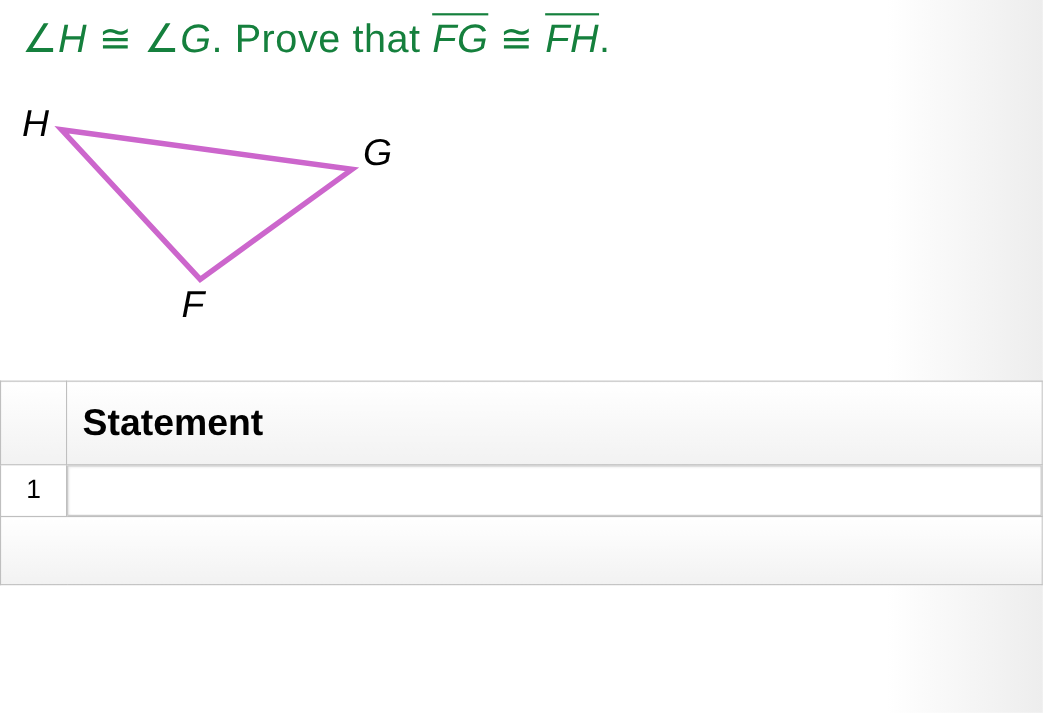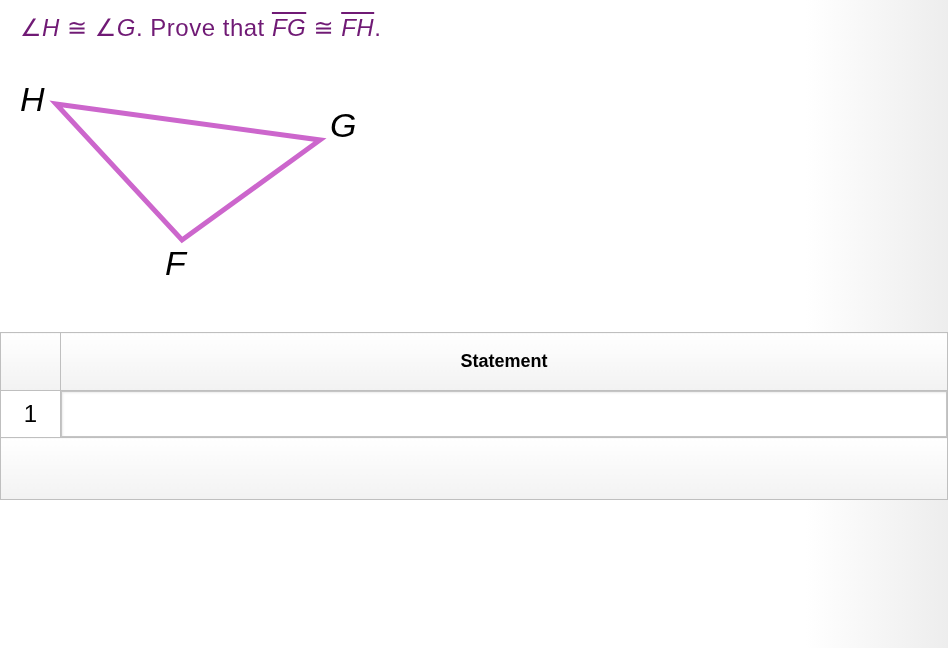--- a/index.html
+++ b/index.html
@@ -5,23 +5,23 @@
     * { box-sizing: border-box; margin: 0; padding: 0; }
     body {
       font-family: Verdana, Geneva, sans-serif;
       background: linear-gradient(to right, #ffffff 0%, #ffffff 85%, #ededed 100%);
       width: 948px;
       height: 648px;
       overflow: hidden;
     }
     .problem-text {
       padding: 14px 20px 0 20px;
-      font-size: 24px;
+      font-size: 36px;
       font-style: italic;
-      color: #701a75;
+      color: #15803d;
       letter-spacing: 0.5px;
     }
     .problem-text .nonital { font-style: normal; }
     .congruent { font-style: normal; font-family: "Segoe UI Symbol", Arial, sans-serif; }
     .angle { font-style: normal; }
     .overline { text-decoration: overline; text-decoration-thickness: 2px; }
     .diagram {
       position: relative;
       margin: 40px 0 0 20px;
       width: 400px;
@@ -41,23 +41,23 @@
       margin-top: 30px;
       border-collapse: collapse;
       width: 100%;
     }
     .table th, .table td {
       border: 1px solid #bfbfbf;
       padding: 0;
     }
     .table th {
       background: linear-gradient(to bottom, #ffffff, #f2f2f2);
-      font-size: 18px;
+      font-size: 34px;
       font-weight: bold;
-      text-align: center;
+      text-align: left;
       padding: 18px 14px;
       color: #000;
     }
     .num-col { width: 60px; }
     .num-cell {
       text-align: center;
       font-size: 24px;
       color: #000;
       background: #fff;
       padding: 18px 0;

